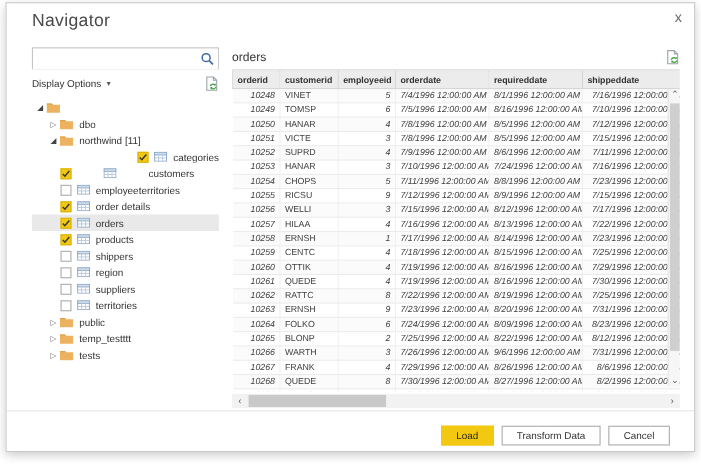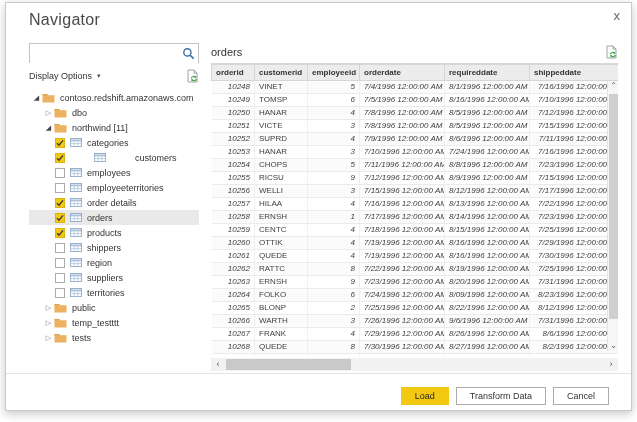--- a/index.html
+++ b/index.html
@@ -89,39 +89,38 @@
           <path d="M5.2 12 L5.4 9.9 L7.4 10.4 Z" fill="#3FA33F"></path>
         </svg>
       </div>
       <div class="tree" id="tree">
           <div class="tree-row" style="padding-left: 2px;">
             <span class="caret exp">◢</span>
             <svg class="f-icon" width="13" height="10" viewBox="0 0 13 10">
               <path d="M0.5 1 H5 L6.2 2.3 H12.5 V9.5 H0.5 Z" fill="#EDB25F"></path>
               <path d="M0.5 1 H5 L6.2 2.3 H0.5 Z" fill="#E2A24B"></path>
             </svg>
-            <span class="t-label">contoso.redshift.amazonaws.com</span>
           </div>
           <div class="tree-row" style="padding-left: 14px;">
             <span class="caret">▷</span>
             <svg class="f-icon" width="13" height="10" viewBox="0 0 13 10">
               <path d="M0.5 1 H5 L6.2 2.3 H12.5 V9.5 H0.5 Z" fill="#EDB25F"></path>
               <path d="M0.5 1 H5 L6.2 2.3 H0.5 Z" fill="#E2A24B"></path>
             </svg>
             <span class="t-label">dbo</span>
           </div>
           <div class="tree-row" style="padding-left: 14px;">
             <span class="caret exp">◢</span>
             <svg class="f-icon" width="13" height="10" viewBox="0 0 13 10">
               <path d="M0.5 1 H5 L6.2 2.3 H12.5 V9.5 H0.5 Z" fill="#EDB25F"></path>
               <path d="M0.5 1 H5 L6.2 2.3 H0.5 Z" fill="#E2A24B"></path>
             </svg>
             <span class="t-label">northwind [11]</span>
           </div>
-          <div class="tree-row" style="padding-left: 26px;">
+          <div class="tree-row" style="padding-left: 26px; justify-content: flex-end;">
             <span class="cbx on">
               <svg width="8" height="8" viewBox="0 0 8 8">
                 <path d="M1 4.2 L3 6.2 L7 1.4" stroke="#3B3B3B" stroke-width="1.4" fill="none"></path>
               </svg>
             </span>
             <svg class="t-icon" width="12" height="9" viewBox="0 0 13 10">
               <rect x="0.5" y="0.5" width="12" height="9" fill="#fff" stroke="#8EA9C9"></rect>
               <rect x="0.5" y="0.5" width="12" height="2.6" fill="#D9E4F1" stroke="#8EA9C9"></rect>
               <line x1="4.5" y1="0.5" x2="4.5" y2="9.5" stroke="#B9CBE0"></line>
               <line x1="8.5" y1="0.5" x2="8.5" y2="9.5" stroke="#B9CBE0"></line>
@@ -136,31 +135,20 @@
               </svg>
             </span>
             <svg class="t-icon" width="12" height="9" viewBox="0 0 13 10">
               <rect x="0.5" y="0.5" width="12" height="9" fill="#fff" stroke="#8EA9C9"></rect>
               <rect x="0.5" y="0.5" width="12" height="2.6" fill="#D9E4F1" stroke="#8EA9C9"></rect>
               <line x1="4.5" y1="0.5" x2="4.5" y2="9.5" stroke="#B9CBE0"></line>
               <line x1="8.5" y1="0.5" x2="8.5" y2="9.5" stroke="#B9CBE0"></line>
               <line x1="0.5" y1="6.2" x2="12.5" y2="6.2" stroke="#B9CBE0"></line>
             </svg>
             <span class="t-label">customers</span>
-          </div>
-          <div class="tree-row" style="padding-left: 26px;">
-            <span class="cbx"></span>
-            <svg class="t-icon" width="12" height="9" viewBox="0 0 13 10">
-              <rect x="0.5" y="0.5" width="12" height="9" fill="#fff" stroke="#8EA9C9"></rect>
-              <rect x="0.5" y="0.5" width="12" height="2.6" fill="#D9E4F1" stroke="#8EA9C9"></rect>
-              <line x1="4.5" y1="0.5" x2="4.5" y2="9.5" stroke="#B9CBE0"></line>
-              <line x1="8.5" y1="0.5" x2="8.5" y2="9.5" stroke="#B9CBE0"></line>
-              <line x1="0.5" y1="6.2" x2="12.5" y2="6.2" stroke="#B9CBE0"></line>
-            </svg>
-            <span class="t-label">employees</span>
           </div>
           <div class="tree-row" style="padding-left: 26px;">
             <span class="cbx"></span>
             <svg class="t-icon" width="12" height="9" viewBox="0 0 13 10">
               <rect x="0.5" y="0.5" width="12" height="9" fill="#fff" stroke="#8EA9C9"></rect>
               <rect x="0.5" y="0.5" width="12" height="2.6" fill="#D9E4F1" stroke="#8EA9C9"></rect>
               <line x1="4.5" y1="0.5" x2="4.5" y2="9.5" stroke="#B9CBE0"></line>
               <line x1="8.5" y1="0.5" x2="8.5" y2="9.5" stroke="#B9CBE0"></line>
               <line x1="0.5" y1="6.2" x2="12.5" y2="6.2" stroke="#B9CBE0"></line>
             </svg>

